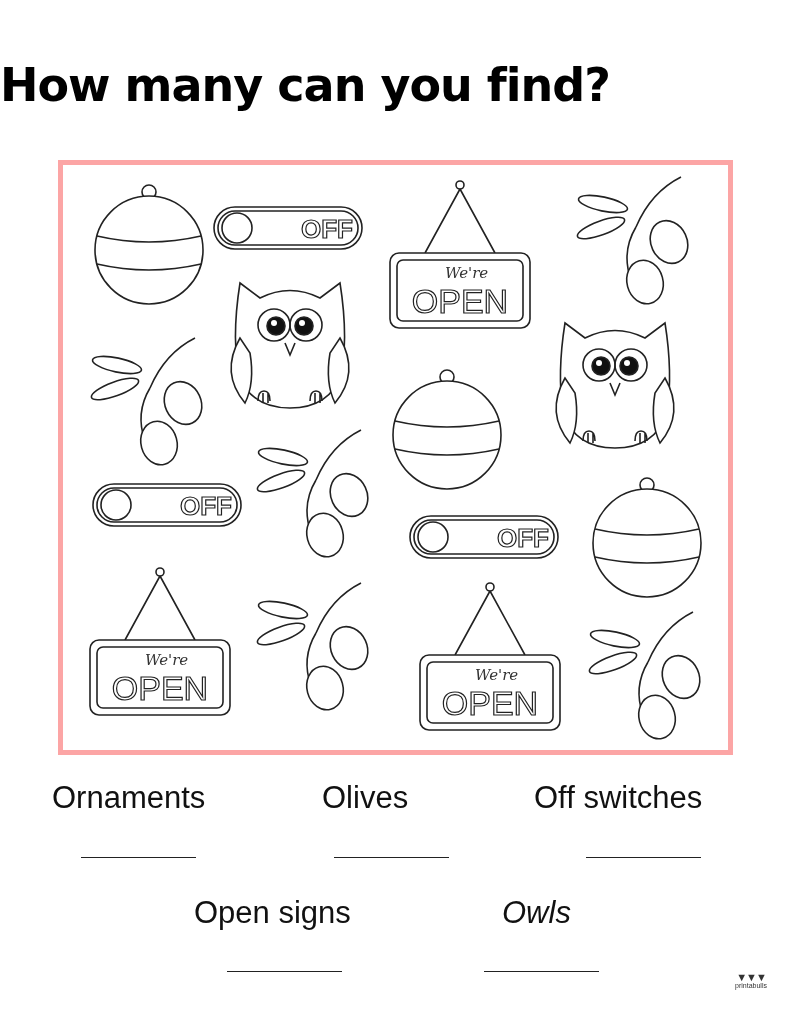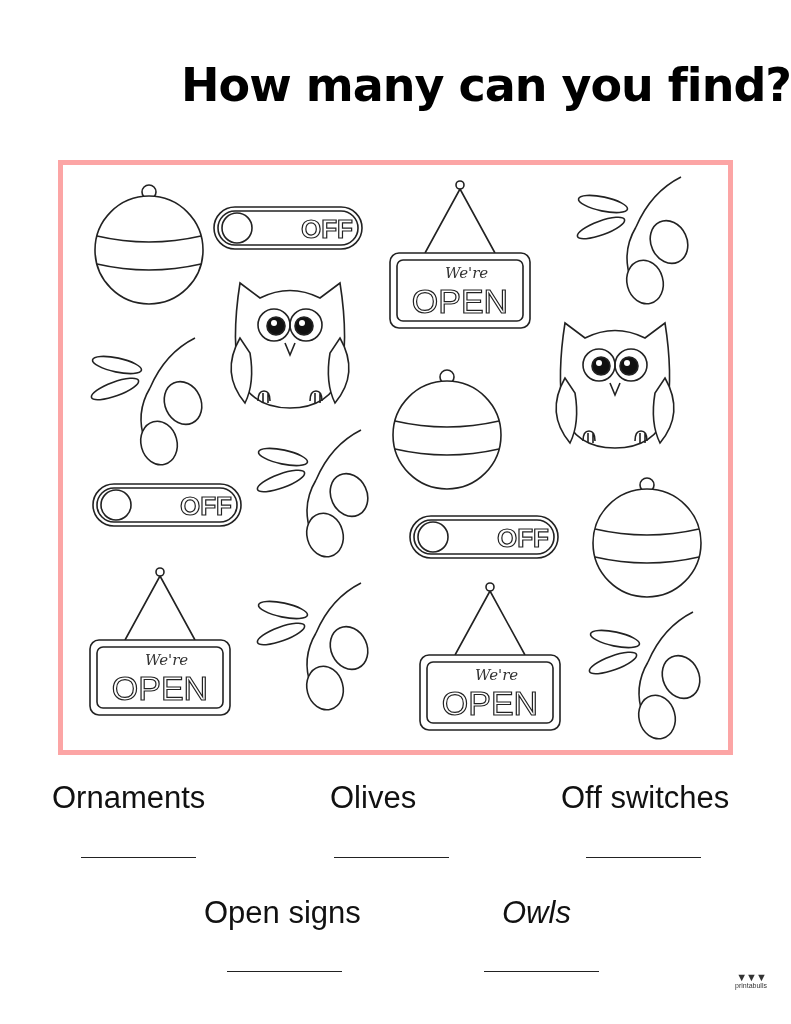--- a/index.html
+++ b/index.html
@@ -1,17 +1,17 @@
 <!DOCTYPE html>
 <html><head>
 <meta charset="utf-8">
 <style>
   html, body { margin:0; padding:0; background:#fff; }
   body { width:791px; height:1024px; position:relative; overflow:hidden; font-family:"Liberation Sans", sans-serif; color:#111; }
-  .title { position:absolute; left:0; top:58px; width:791px; text-align:right; font-family:"DejaVu Sans", sans-serif; font-weight:bold; font-size:46px; letter-spacing:-1px; color:#000; }
+  .title { position:absolute; left:0; top:58px; width:791px; text-align:left; font-family:"DejaVu Sans", sans-serif; font-weight:bold; font-size:46px; letter-spacing:-1px; color:#000; }
   .frame { position:absolute; left:58px; top:160px; width:665px; height:585px; border:5px solid #fca5a5; background:#fff; }
   .frame svg { position:absolute; left:0; top:0; }
   .label { position:absolute; font-size:31px; color:#111; white-space:nowrap; }
   .line { position:absolute; height:0; border-top:1.5px solid #222; width:115px; }
   .logo { position:absolute; left:731px; top:972px; width:40px; text-align:center; font-size:7px; color:#333; }
   .logo .dogs { font-size:11px; letter-spacing:-1px; line-height:10px; }
 </style>
 </head>
 <body>
 
@@ -94,28 +94,28 @@
     <use href="#olives" x="258" y="320"></use>
     <use href="#olives" x="258" y="473"></use>
     <use href="#olives" x="590" y="502"></use>
 
     <use href="#owl" x="227" y="178"></use>
     <use href="#owl" x="552" y="218"></use>
   </svg>
 </div>
 
 <div class="label" style="left:52px; top:780px;">Ornaments</div>
-<div class="label" style="left:330px; top:780px;">Olives</div>
-<div class="label" style="left:561px; top:780px;">Off switches</div>
+<div class="label" style="left:322px; top:780px;">Olives</div>
+<div class="label" style="left:534px; top:780px;">Off switches</div>
 
 <div class="line" style="left:81px; top:857px;"></div>
 <div class="line" style="left:334px; top:857px;"></div>
 <div class="line" style="left:586px; top:857px;"></div>
 
-<div class="label" style="left:194px; top:895px;margin-left:10px;">Open signs</div>
+<div class="label" style="left:194px; top:895px;">Open signs</div>
 <div class="label" style="left:502px; top:895px;font-style:italic;">Owls</div>
 
 <div class="line" style="left:227px; top:971px;"></div>
 <div class="line" style="left:484px; top:971px;"></div>
 
 <div class="logo">
   <div class="dogs">▼▼▼</div>
   <div>printabulls</div>
 </div>
 

